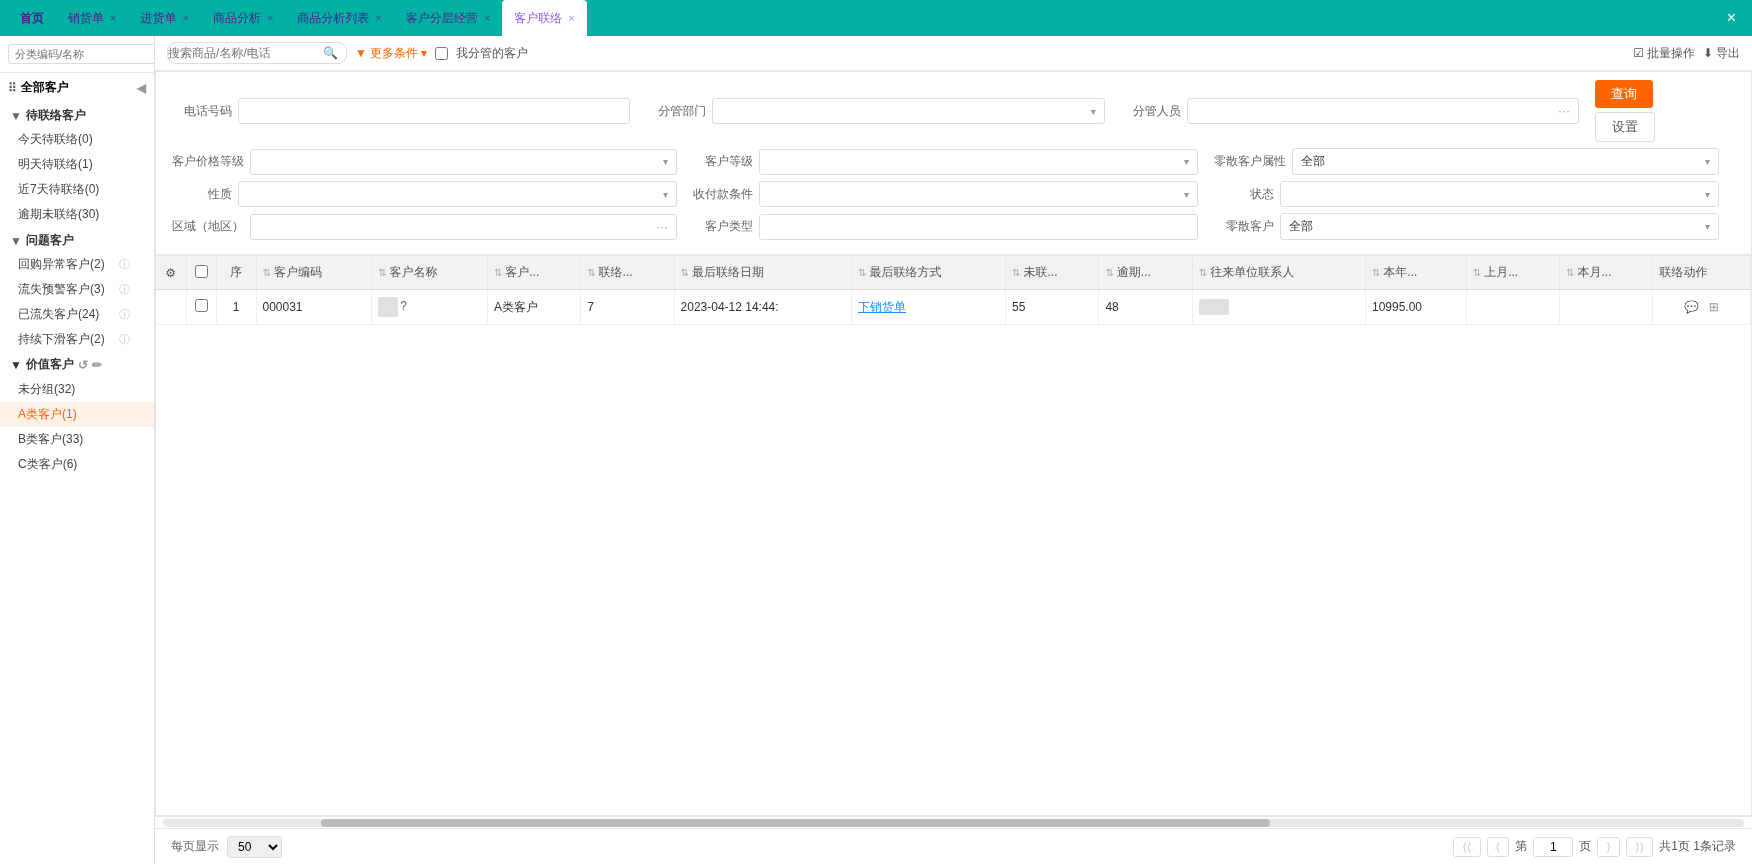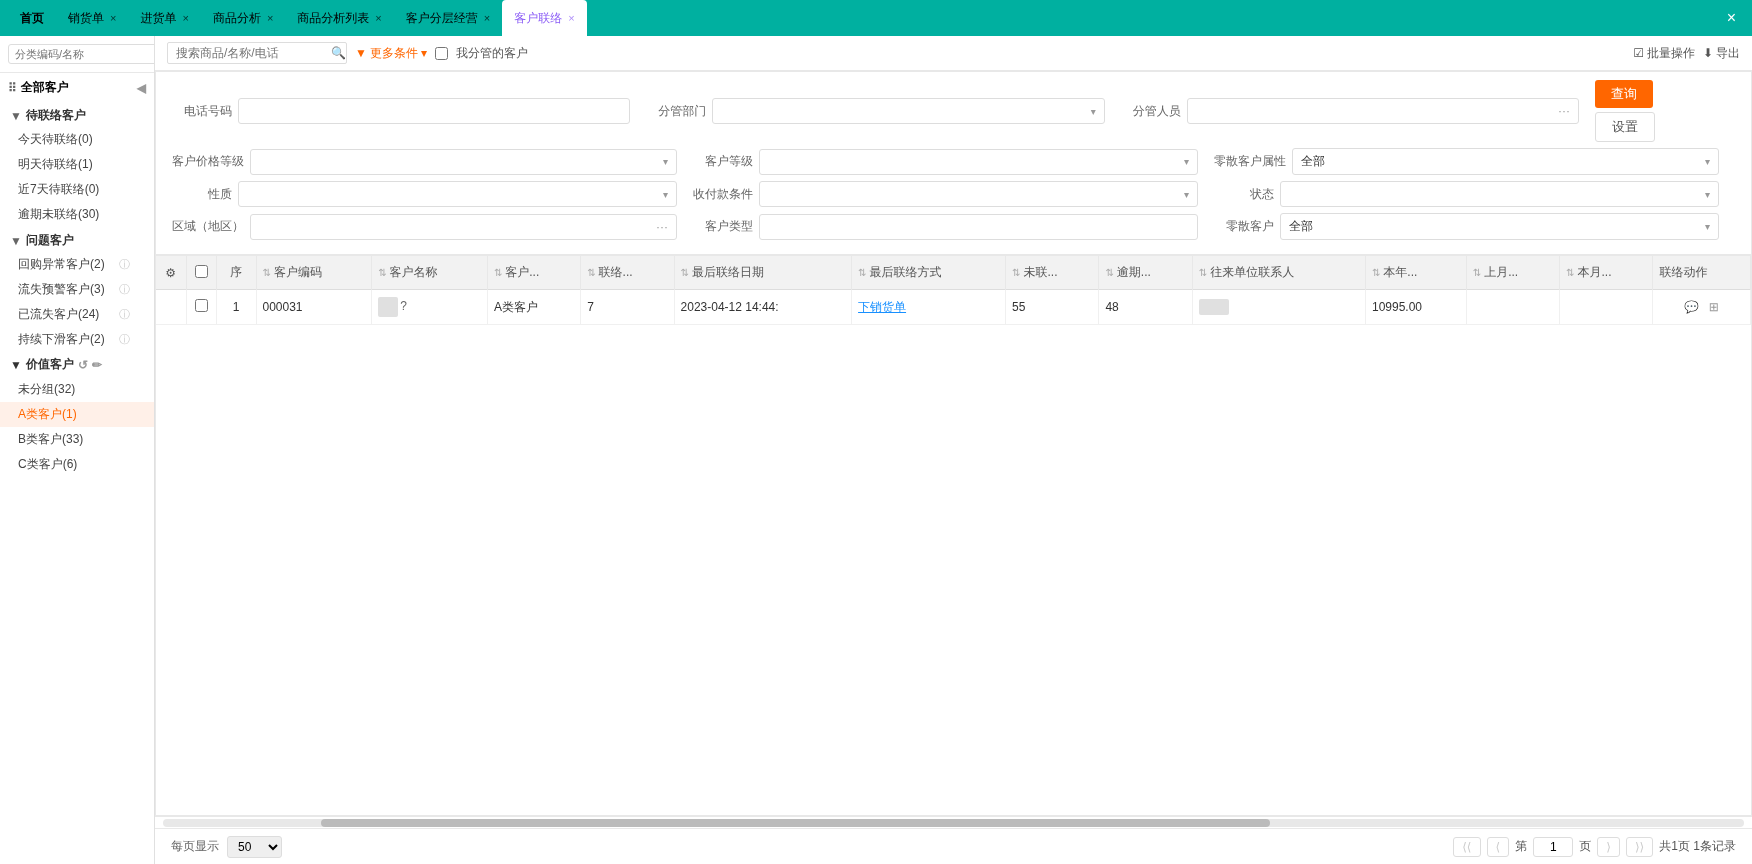--- a/index.html
+++ b/index.html
@@ -12,21 +12,21 @@
       display: flex;
       align-items: center;
       padding: 0 8px;
       color: white;
     }
     .nav-item {
       padding: 0 12px;
       height: 36px;
       display: flex;
       align-items: center;
-      color: #000000;
+      color: #4c1d95;
       cursor: pointer;
       white-space: nowrap;
       font-size: 13px;
     }
     .nav-item.active {
       background: white;
       color: #8b5cf6;
       border-radius: 4px 4px 0 0;
     }
     .nav-item .close-x {
@@ -135,23 +135,24 @@
       padding: 6px 12px;
       display: flex;
       align-items: center;
       border-bottom: 1px solid #e8e8e8;
       gap: 8px;
     }
     .filter-bar .search-wrap {
       display: flex;
       align-items: center;
       border: 1px solid #ddd;
-      border-radius: 2px;
+      border-radius: 9px;
       padding: 3px 8px;
       width: 180px;
+      justify-content: flex-end;
     }
     .filter-bar .search-wrap input {
       border: none;
       outline: none;
       font-size: 12px;
       color: #999;
       flex: 1;
       background: transparent;
     }
     .filter-bar .more-filters {

